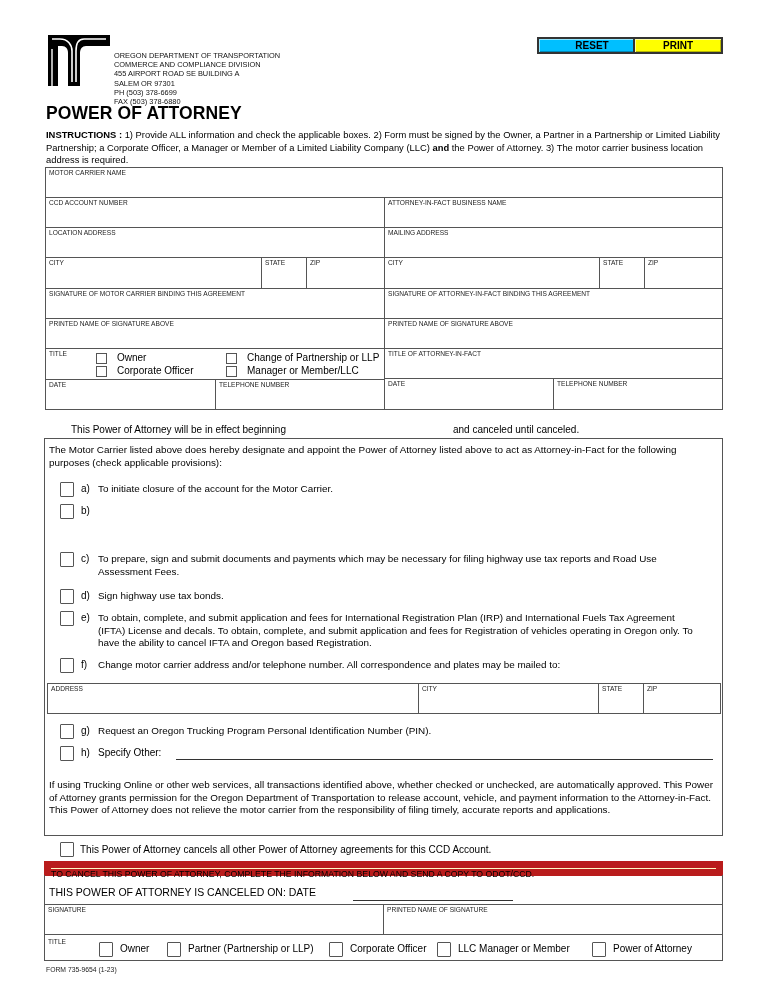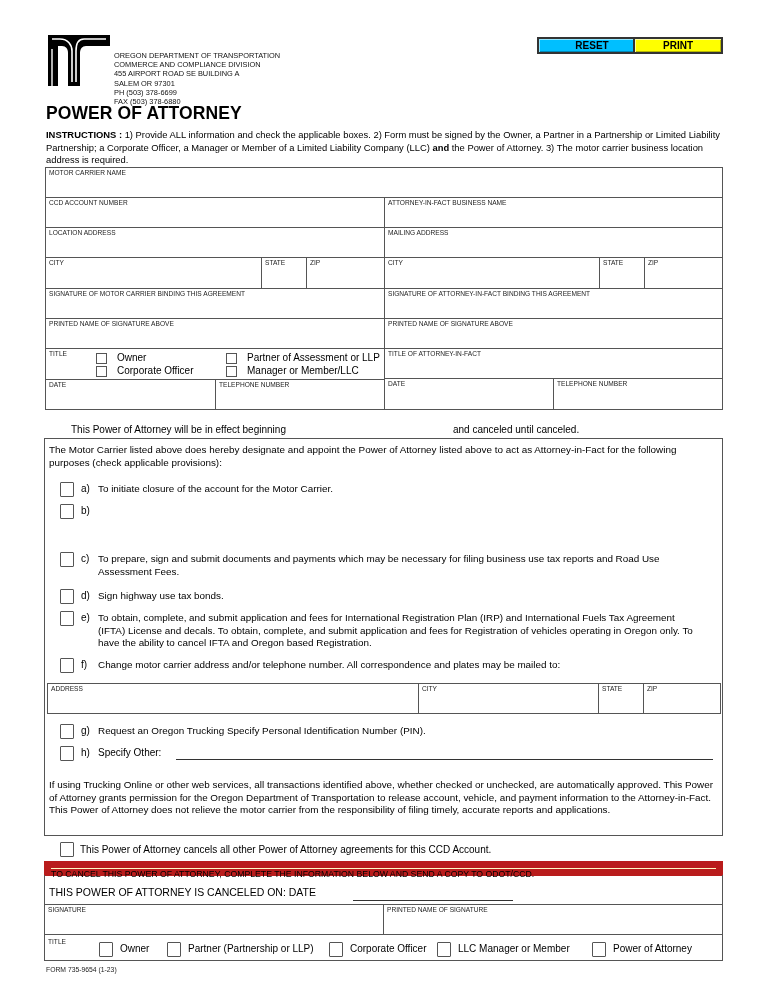--- a/index.html
+++ b/index.html
@@ -132,21 +132,21 @@
     <input class="fld" value="" style="">
   </div>
 
   <div class="cell" style="left:0; top:181px; width:339px; height:30px; border-bottom:none;">
     <span class="lbl">TITLE</span>
     <div class="cb" style="left:50px; top:4px;"></div>
     <span class="opt" style="left:71px; top:3px;">Owner</span>
     <div class="cb" style="left:50px; top:17px;"></div>
     <span class="opt" style="left:71px; top:16px;">Corporate Officer</span>
     <div class="cb" style="left:180px; top:4px;"></div>
-    <span class="opt" style="left:201px; top:3px;">Partner of Assessment or LLP</span>
+    <span class="opt" style="left:201px; top:3px;">Change of Partnership or LLP</span>
     <div class="cb" style="left:180px; top:17px;"></div>
     <span class="opt" style="left:201px; top:16px;">Manager or Member/LLC</span>
   </div>
   <div class="cell" style="left:339px; top:181px; width:338px; height:30px; border-right:none;">
     <span class="lbl">TITLE OF ATTORNEY-IN-FACT</span>
     <input class="fld" value="" style="">
   </div>
 
   <div class="cell" style="left:0; top:211px; width:170px; height:31px; border-bottom:none; border-top:1px solid #555;">
     <span class="lbl">DATE</span>
@@ -175,21 +175,21 @@
 
   <div class="cb cb-lg" style="left:15px; top:43px;"></div>
   <span class="line-text" style="left:36px; top:44px;">a)</span>
   <div class="para" style="left:53px; top:44px; width:610px;">To initiate closure of the account for the Motor Carrier.</div>
 
   <div class="cb cb-lg" style="left:15px; top:65px;"></div>
   <span class="line-text" style="left:36px; top:66px;">b)</span>
 
   <div class="cb cb-lg" style="left:15px; top:113px;"></div>
   <span class="line-text" style="left:36px; top:114px;">c)</span>
-  <div class="para" style="left:53px; top:114px; width:605px;">To prepare, sign and submit documents and payments which may be necessary for filing business use tax reports and Road Use Assessment Fees.</div>
+  <div class="para" style="left:53px; top:114px; width:605px;">To prepare, sign and submit documents and payments which may be necessary for filing highway use tax reports and Road Use Assessment Fees.</div>
 
   <div class="cb cb-lg" style="left:15px; top:150px;"></div>
   <span class="line-text" style="left:36px; top:151px;">d)</span>
   <div class="para" style="left:53px; top:151px; width:605px;">Sign highway use tax bonds.</div>
 
   <div class="cb cb-lg" style="left:15px; top:172px;"></div>
   <span class="line-text" style="left:36px; top:173px;">e)</span>
   <div class="para" style="left:53px; top:173px; width:605px;">To obtain, complete, and submit application and fees for International Registration Plan (IRP) and International Fuels Tax Agreement (IFTA) License and decals.  To obtain, complete, and submit application and fees for Registration of vehicles operating in Oregon only. To have the ability to cancel IFTA and Oregon based Registration.</div>
 
   <div class="cb cb-lg" style="left:15px; top:219px;"></div>
@@ -210,21 +210,21 @@
       <input class="fld" value="" style="">
     </div>
     <div class="cell" style="left:596px; top:0; width:76px; height:29px; border-bottom:none; border-right:none;">
       <span class="lbl">ZIP</span>
       <input class="fld" value="" style="">
     </div>
   </div>
 
   <div class="cb cb-lg" style="left:15px; top:285px;"></div>
   <span class="line-text" style="left:36px; top:286px;">g)</span>
-  <div class="para" style="left:53px; top:286px; width:605px;">Request an Oregon Trucking Specify Personal Identification Number (PIN).</div>
+  <div class="para" style="left:53px; top:286px; width:605px;">Request an Oregon Trucking Program Personal Identification Number (PIN).</div>
 
   <div class="cb cb-lg" style="left:15px; top:307px;"></div>
   <span class="line-text" style="left:36px; top:308px;">h)</span>
   <span class="line-text" style="left:53px; top:308px;">Specify Other:</span>
   <div class="underline" style="left:131px; top:320px; width:537px;"></div>
   <input class="fld" style="position: absolute; inset: 306px auto auto 133px; width: 533px; height: 14px;" value="">
 
   <div class="para" style="left:4px; top:340px; width:668px;">If using Trucking Online or other web services, all transactions identified above, whether checked or unchecked, are automatically approved.  This Power of Attorney grants permission for the Oregon Department of Transportation to release account, vehicle, and payment information to the Attorney-in-Fact.  This Power of Attorney does not relieve the motor carrier from the responsibility of filing timely, accurate reports and applications.</div>
 </div>
 

